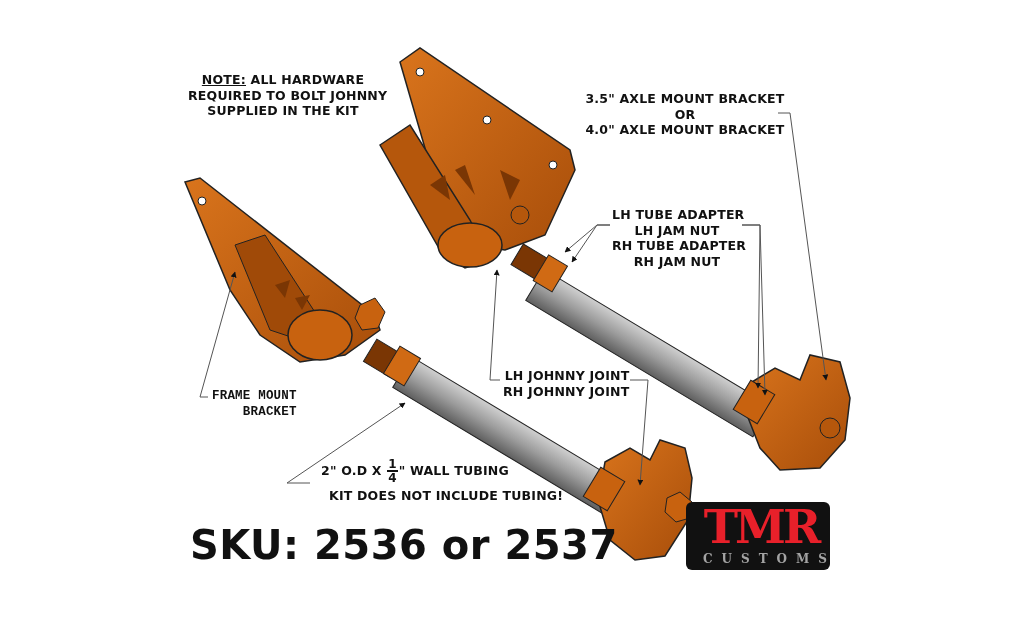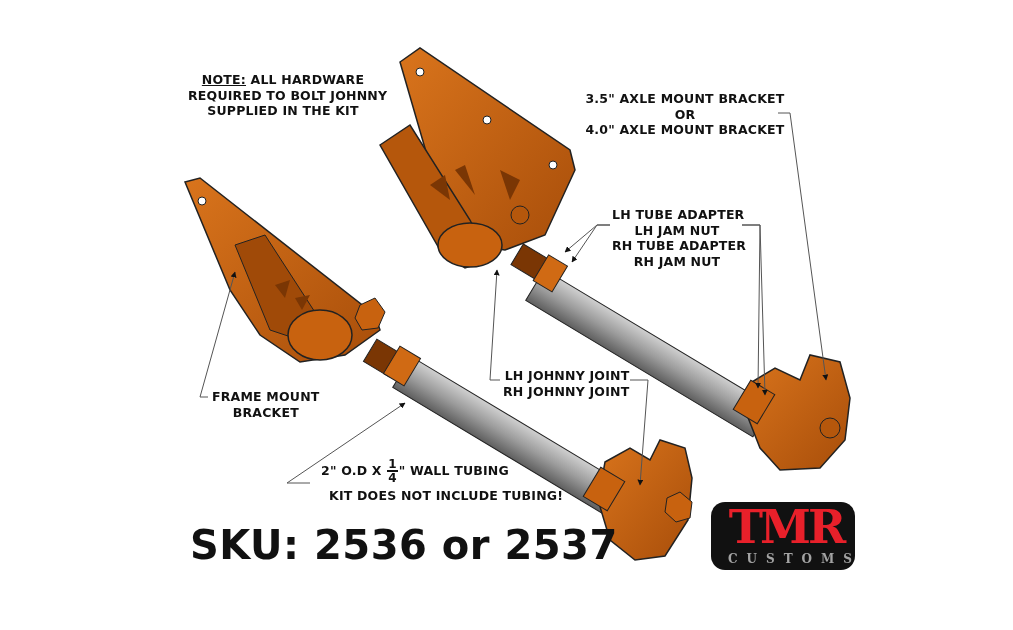--- a/index.html
+++ b/index.html
@@ -7,22 +7,22 @@
          font-family:"DejaVu Sans", sans-serif; color:#111; }
   .label { position:absolute; font-weight:bold; text-align:center; line-height:1.25;
            font-size:12.5px; letter-spacing:0.2px; color:#111; white-space:nowrap; }
   .note-lead { text-decoration:underline; }
   #diagram { position:absolute; left:0; top:0; }
   .sku { position:absolute; left:190px; top:522px; font-size:40px; font-weight:bold;
          font-family:"DejaVu Sans", sans-serif; letter-spacing:0.5px; color:#111; }
   .frac { display:inline-block; vertical-align:middle; text-align:center; font-size:12px; line-height:12px; margin:0 1px; }
   .frac .num { display:block; border-bottom:2px solid #111; padding:0 1px; }
   .frac .den { display:block; }
-  .logo { position:absolute; left:711px; top:502px; width:144px; height:68px;
-          background:#111; border-radius:14px; }
+  .logo { position:absolute; left:686px; top:502px; width:144px; height:68px;
+          background:#111; border-radius:6px; }
   .logo-main { position:absolute; left:6px; top:0px; width:138px; text-align:center;
                font-family:"DejaVu Serif", serif; font-weight:bold; font-size:46px; line-height:50px;
                color:#e8202a; letter-spacing:-3px; }
   .logo-sub { position:absolute; left:0; top:50px; width:150px; text-align:right;
               font-family:"DejaVu Serif", serif; font-weight:bold; font-size:12px; color:#a3a3a3; letter-spacing:9px; }
 </style>
 </head>
 <body>
 
 <svg id="diagram" width="1013" height="630" viewBox="0 0 1013 630">
@@ -115,21 +115,21 @@
   <div>4.0" AXLE MOUNT BRACKET</div>
 </div>
 
 <div class="label" style="left:612px; top:207px; width:130px;">
   <div>LH TUBE ADAPTER</div>
   <div>LH JAM NUT</div>
   <div>RH TUBE ADAPTER</div>
   <div>RH JAM NUT</div>
 </div>
 
-<div class="label" style="left:212px; top:389px; text-align:center;">
+<div class="label" style="left:212px; top:389px; text-align:right;font-family:Liberation Mono, monospace;">
   <div>FRAME MOUNT</div>
   <div>BRACKET</div>
 </div>
 
 <div class="label" style="left:503px; top:368px; text-align:right;">
   <div>LH JOHNNY JOINT</div>
   <div>RH JOHNNY JOINT</div>
 </div>
 
 <div class="label" style="left:305px; top:458px; width:220px;">

